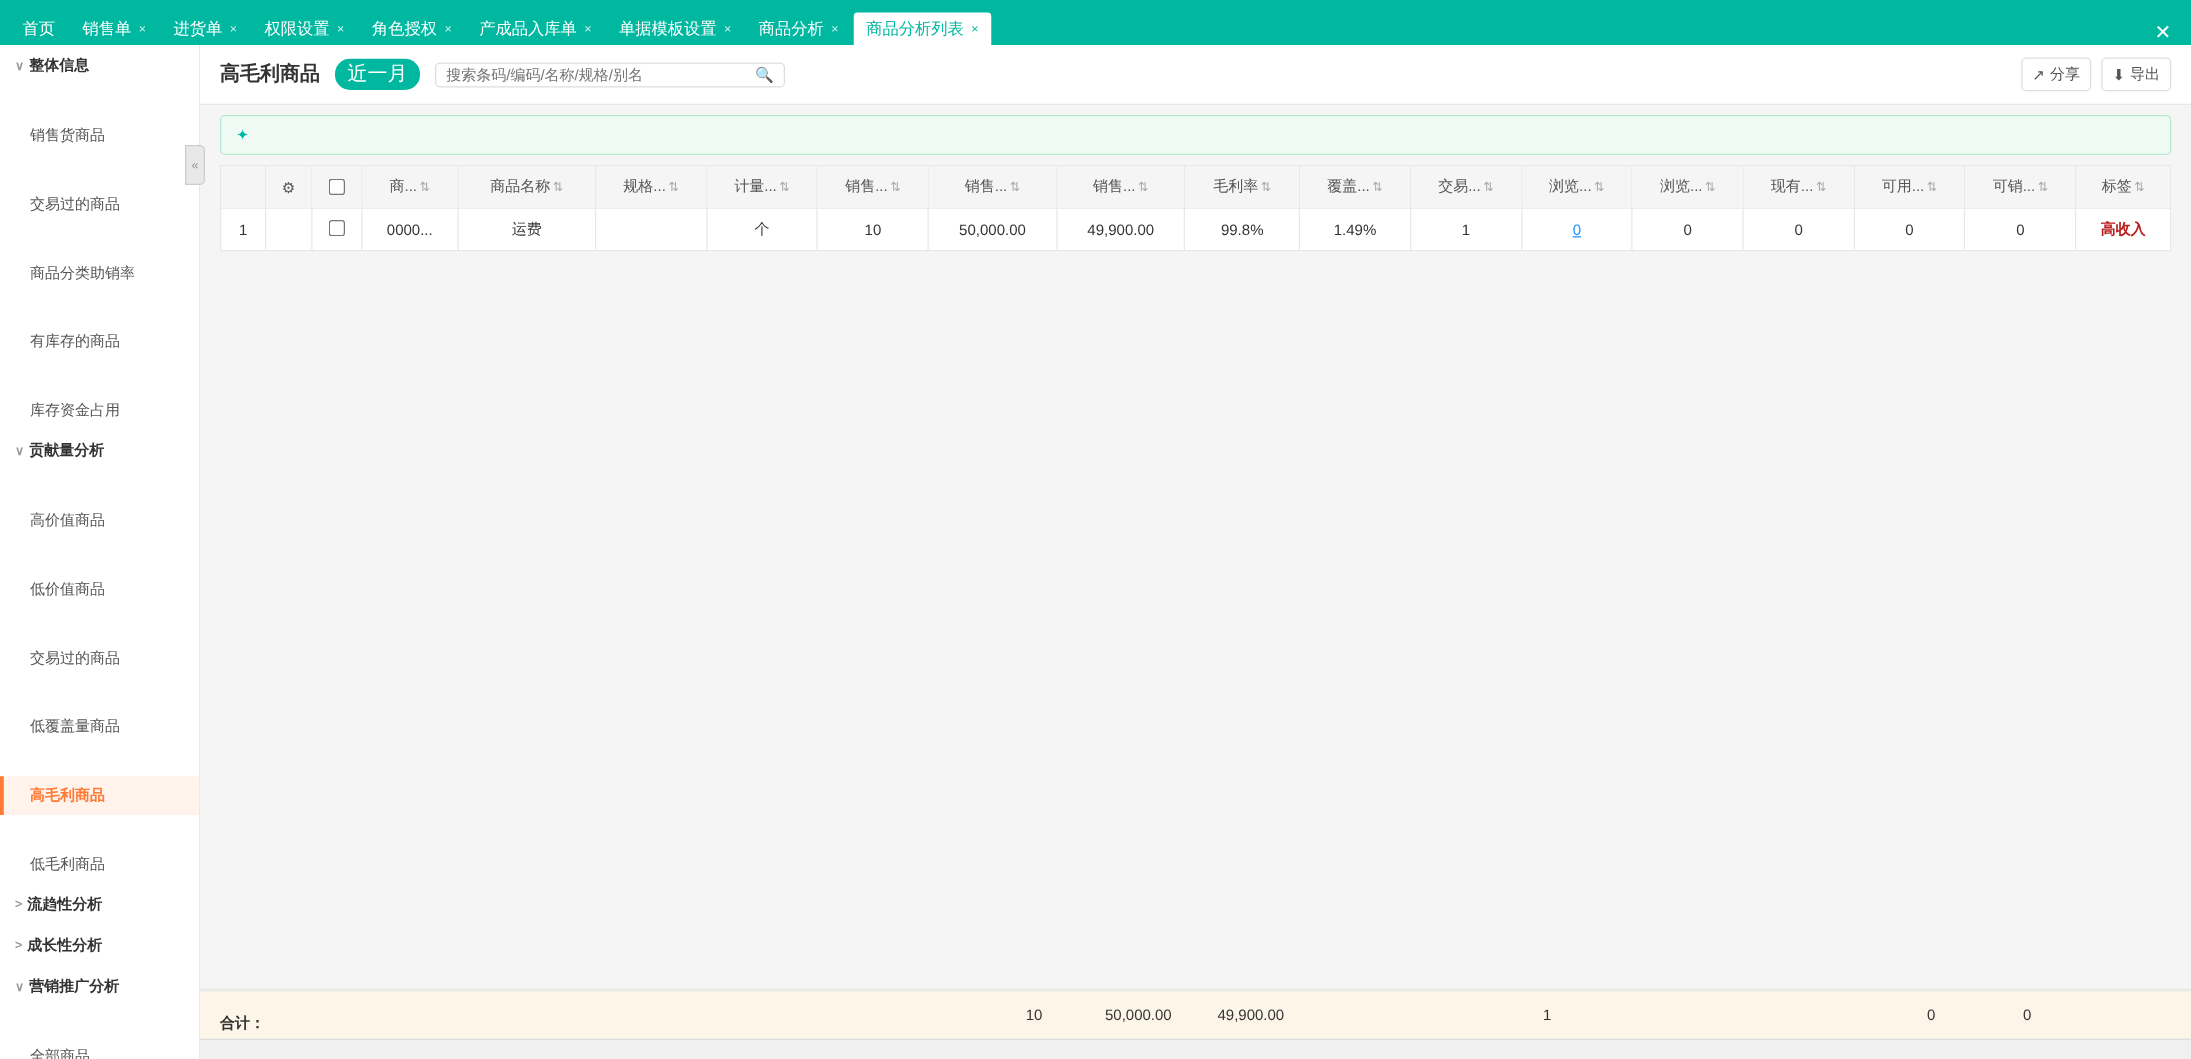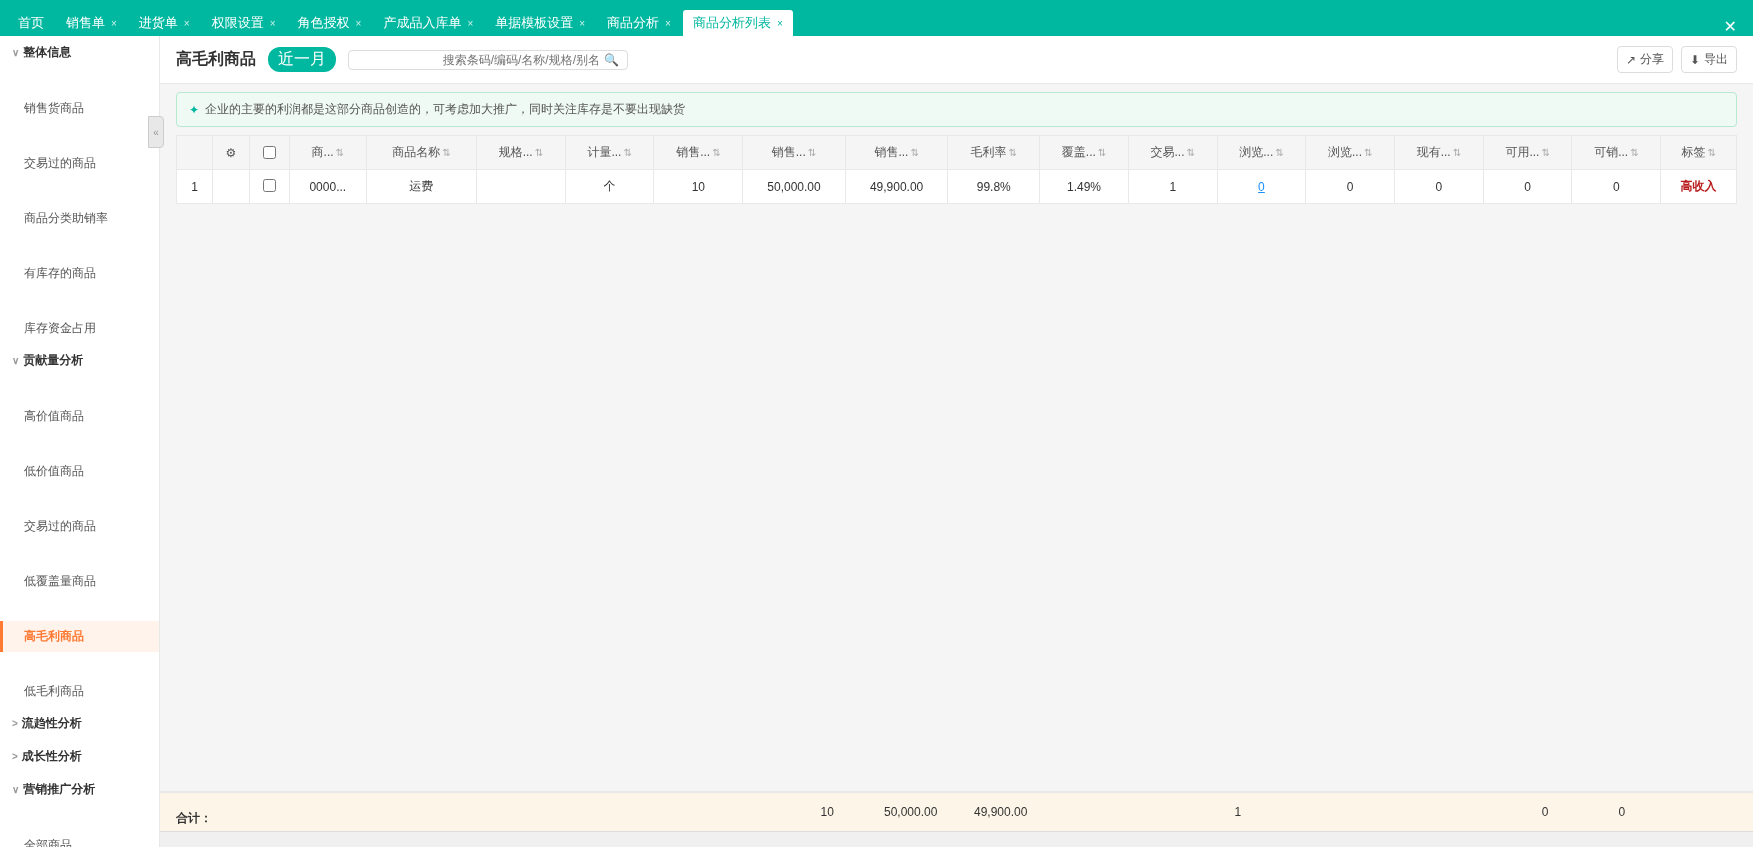--- a/index.html
+++ b/index.html
@@ -58,21 +58,21 @@
     }
     .content-title { font-size: 16px; font-weight: bold; color: #333; }
     .date-filter-btn {
       background: #00b8a0; color: #fff; border: none; border-radius: 12px;
       padding: 2px 10px; cursor: pointer; font-size: 16px;
     }
     .search-box {
       display: flex; align-items: center; border: 1px solid #ddd; border-radius: 4px;
       padding: 2px 8px; gap: 4px; flex: 1; max-width: 280px;
     }
-    .search-box input { border: none; outline: none; flex: 1; font-size: 12px; color: #999; text-align: right; }
+    .search-box input { border: none; outline: none; flex: 1; font-size: 12px; color: #999; }
     .search-icon { color: #aaa; cursor: pointer; }
 
     .header-actions { margin-left: auto; display: flex; gap: 8px; }
     .action-btn {
       display: flex; align-items: center; gap: 4px; color: #555; cursor: pointer;
       padding: 4px 8px; border: 1px solid #ddd; border-radius: 4px; background: #fff;
       font-size: 12px;
     }
 
     
@@ -189,21 +189,20 @@
         </button>
         <button class="action-btn">
           <span>⬇</span>
           <span>导出</span>
         </button>
       </div>
     </div>
 
     <div class="info-banner">
       <span class="info-icon">✦</span>
-      <span>企业的主要的利润都是这部分商品创造的，可考虑加大推广，同时关注库存是不要出现缺货</span>
     </div>
 
     <div class="table-container">
       <table>
         <thead id="table-head">
         <tr>
               <th style="width: 36px;"></th>
               <th>
                 <div class="col-header">
                   <span style="cursor:pointer;">⚙</span>

